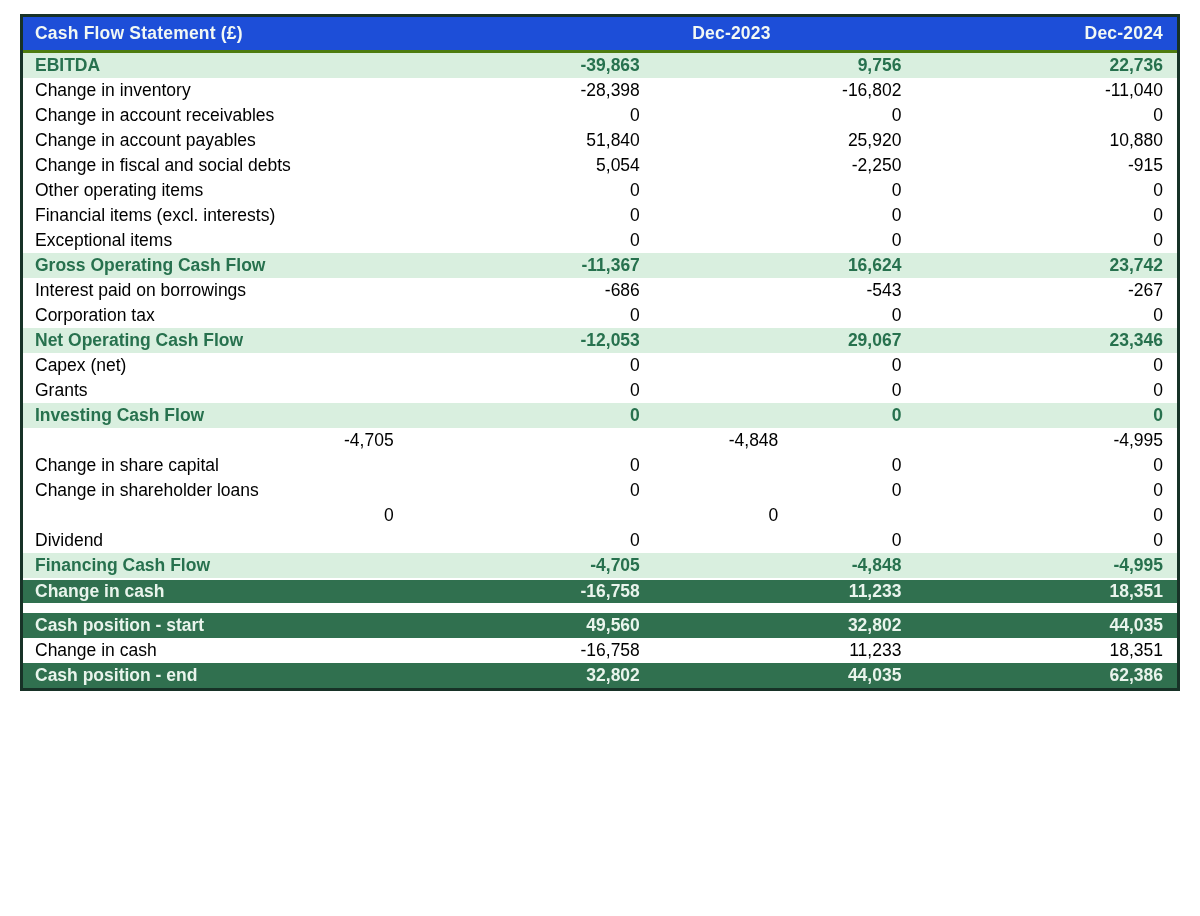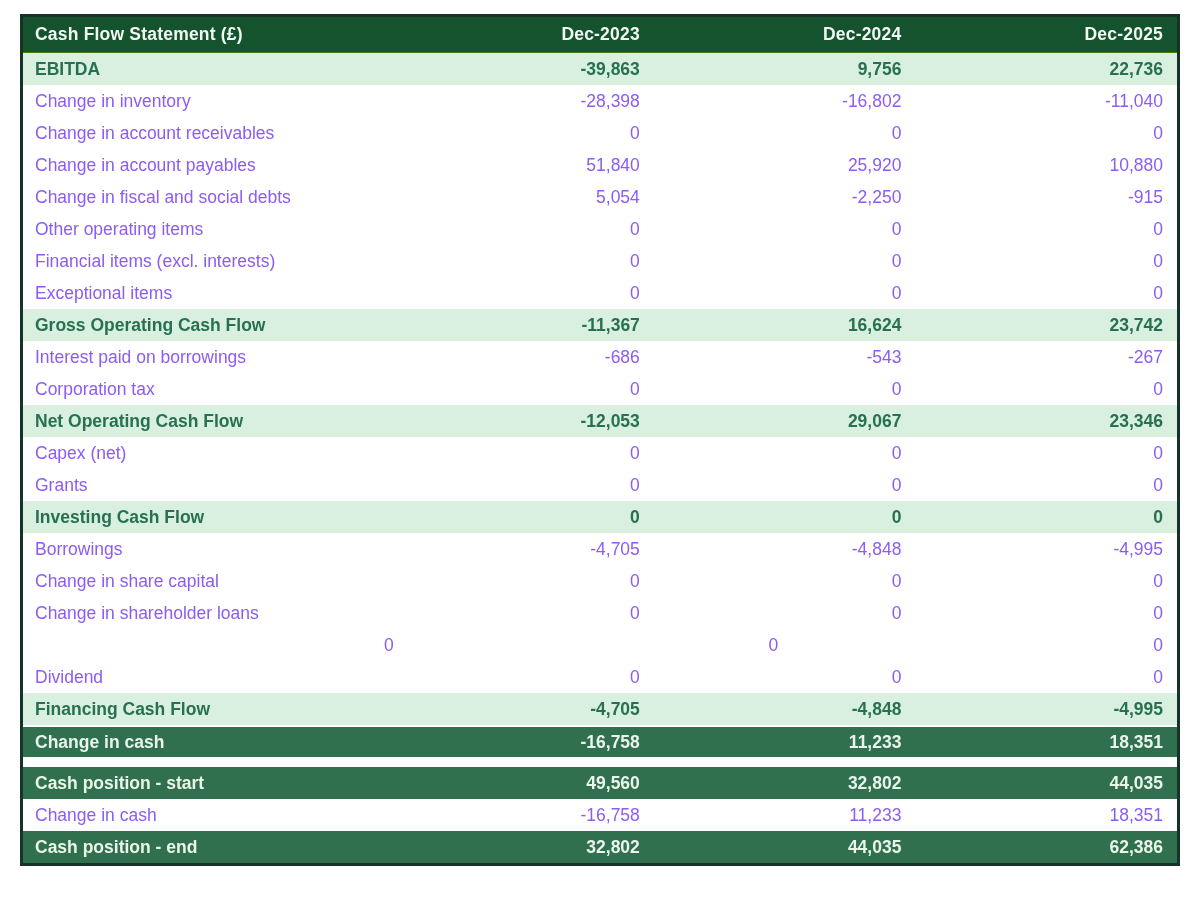--- a/index.html
+++ b/index.html
@@ -17,34 +17,34 @@
     left: 20px;
     top: 14px;
     width: 1160px;
     box-sizing: border-box;
     border: 3px solid #173227;
     background: #ffffff;
   }
   .row {
     display: flex;
     align-items: center;
-    height: 32px;
+    height: 25px;
     box-sizing: border-box;
   }
   .row.header {
     height: 36px;
-    background: #14532d;
+    background: #1d4ed8;
     color: #f2f8f4;
     font-weight: 700;
-    border-bottom: 1px solid #4d7c0f;
+    border-bottom: 3px solid #4d7c0f;
     letter-spacing: 0.2px;
   }
   .row.normal {
     background: #ffffff;
-    color: #8b5cf6;
+    color: #000000;
     font-weight: 400;
   }
   .row.subtotal {
     background: #d9efdf;
     color: #27714e;
     font-weight: 700;
   }
   .row.dark {
     background: #30704f;
     color: #e9f4ec;
@@ -72,21 +72,20 @@
   }
 </style>
 </head>
 <body>
 
 <div class="table-wrap">
   <div class="row header">
     <div class="cell-label">Cash Flow Statement (£)</div>
     <div class="cell-val">Dec-2023</div>
     <div class="cell-val">Dec-2024</div>
-    <div class="cell-val">Dec-2025</div>
   </div>
 
   <div id="main-rows">
       <div class="row subtotal">
         <div class="cell-label">EBITDA</div>
         <div class="cell-val">-39,863</div>
         <div class="cell-val">9,756</div>
         <div class="cell-val">22,736</div>
       </div>
       <div class="row normal">
@@ -167,21 +166,20 @@
         <div class="cell-val">0</div>
         <div class="cell-val">0</div>
       </div>
       <div class="row subtotal">
         <div class="cell-label">Investing Cash Flow</div>
         <div class="cell-val">0</div>
         <div class="cell-val">0</div>
         <div class="cell-val">0</div>
       </div>
       <div class="row normal">
-        <div class="cell-label">Borrowings</div>
         <div class="cell-val">-4,705</div>
         <div class="cell-val">-4,848</div>
         <div class="cell-val">-4,995</div>
       </div>
       <div class="row normal">
         <div class="cell-label">Change in share capital</div>
         <div class="cell-val">0</div>
         <div class="cell-val">0</div>
         <div class="cell-val">0</div>
       </div>

